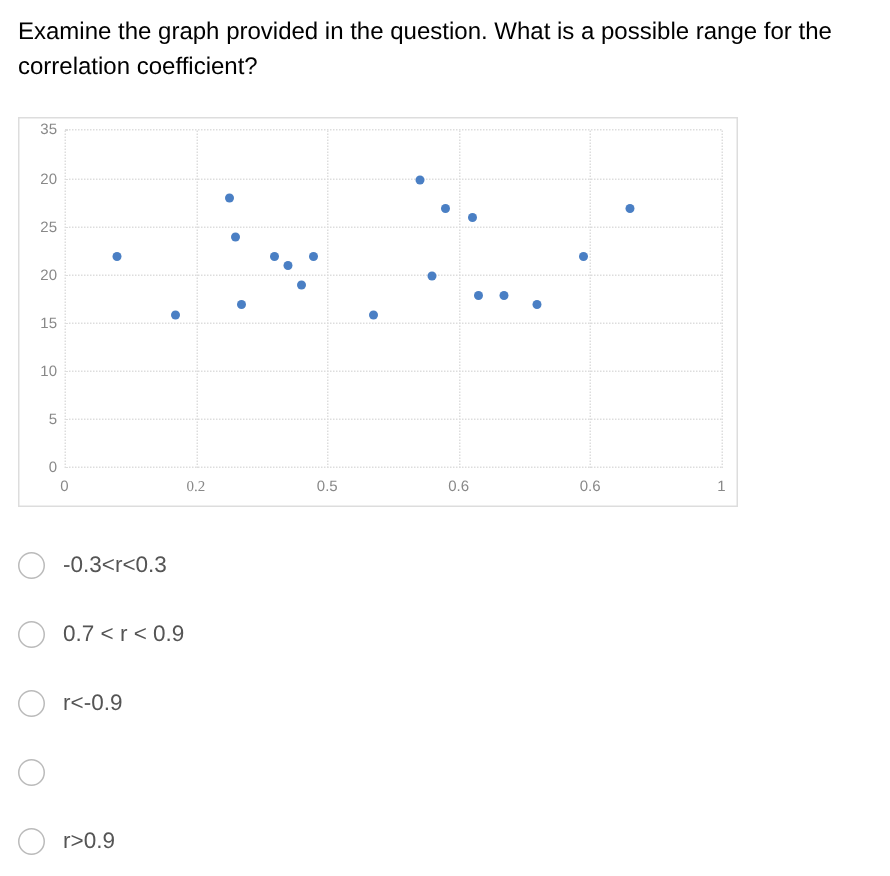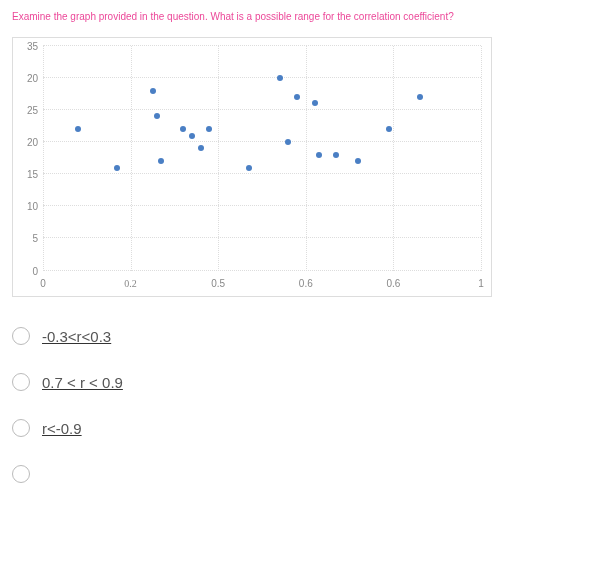--- a/index.html
+++ b/index.html
@@ -4,24 +4,24 @@
   <style>
     * { box-sizing: border-box; margin: 0; padding: 0; }
     body {
       font-family: -apple-system, BlinkMacSystemFont, "Segoe UI", Arial, sans-serif;
       background: #fff;
       width: 593px;
       padding: 10px 12px;
       color: #333;
     }
     .question-text {
-      font-size: 10px;
-      color: #ec4899;
+      font-size: 16px;
+      color: #000000;
       line-height: 1.45;
-      margin-bottom: 12px;
+      margin-bottom: 22px;
     }
     .chart-wrap {
       border: 1px solid #ddd;
       width: 480px;
       height: 260px;
       position: relative;
       margin-bottom: 30px;
     }
     .plot-area {
       position: absolute;
@@ -65,24 +65,23 @@
       height: 6px;
       border-radius: 50%;
       background: #4a7fc4;
       transform: translate(-50%, 50%);
     }
     .options {
       margin-top: 28px;
     }
     .option {
       display: flex;
-      align-items: flex-end;
+      align-items: flex-start;
       margin-bottom: 28px;
       cursor: pointer;
-      text-decoration: underline;
     }
     .radio {
       width: 18px;
       height: 18px;
       border: 1.5px solid #bbb;
       border-radius: 50%;
       margin-right: 12px;
       flex-shrink: 0;
     }
     .option-label {
@@ -156,13 +155,17 @@
     <span class="radio"></span>
     <span class="option-label">0.7 &lt; r &lt; 0.9</span>
   </div>
   <div class="option">
     <span class="radio"></span>
     <span class="option-label">r&lt;-0.9</span>
   </div>
   <div class="option">
     <span class="radio"></span>
   </div>
+  <div class="option">
+    <span class="radio"></span>
+    <span class="option-label">r&gt;0.9</span>
+  </div>
 </div>
 
 </body></html>

